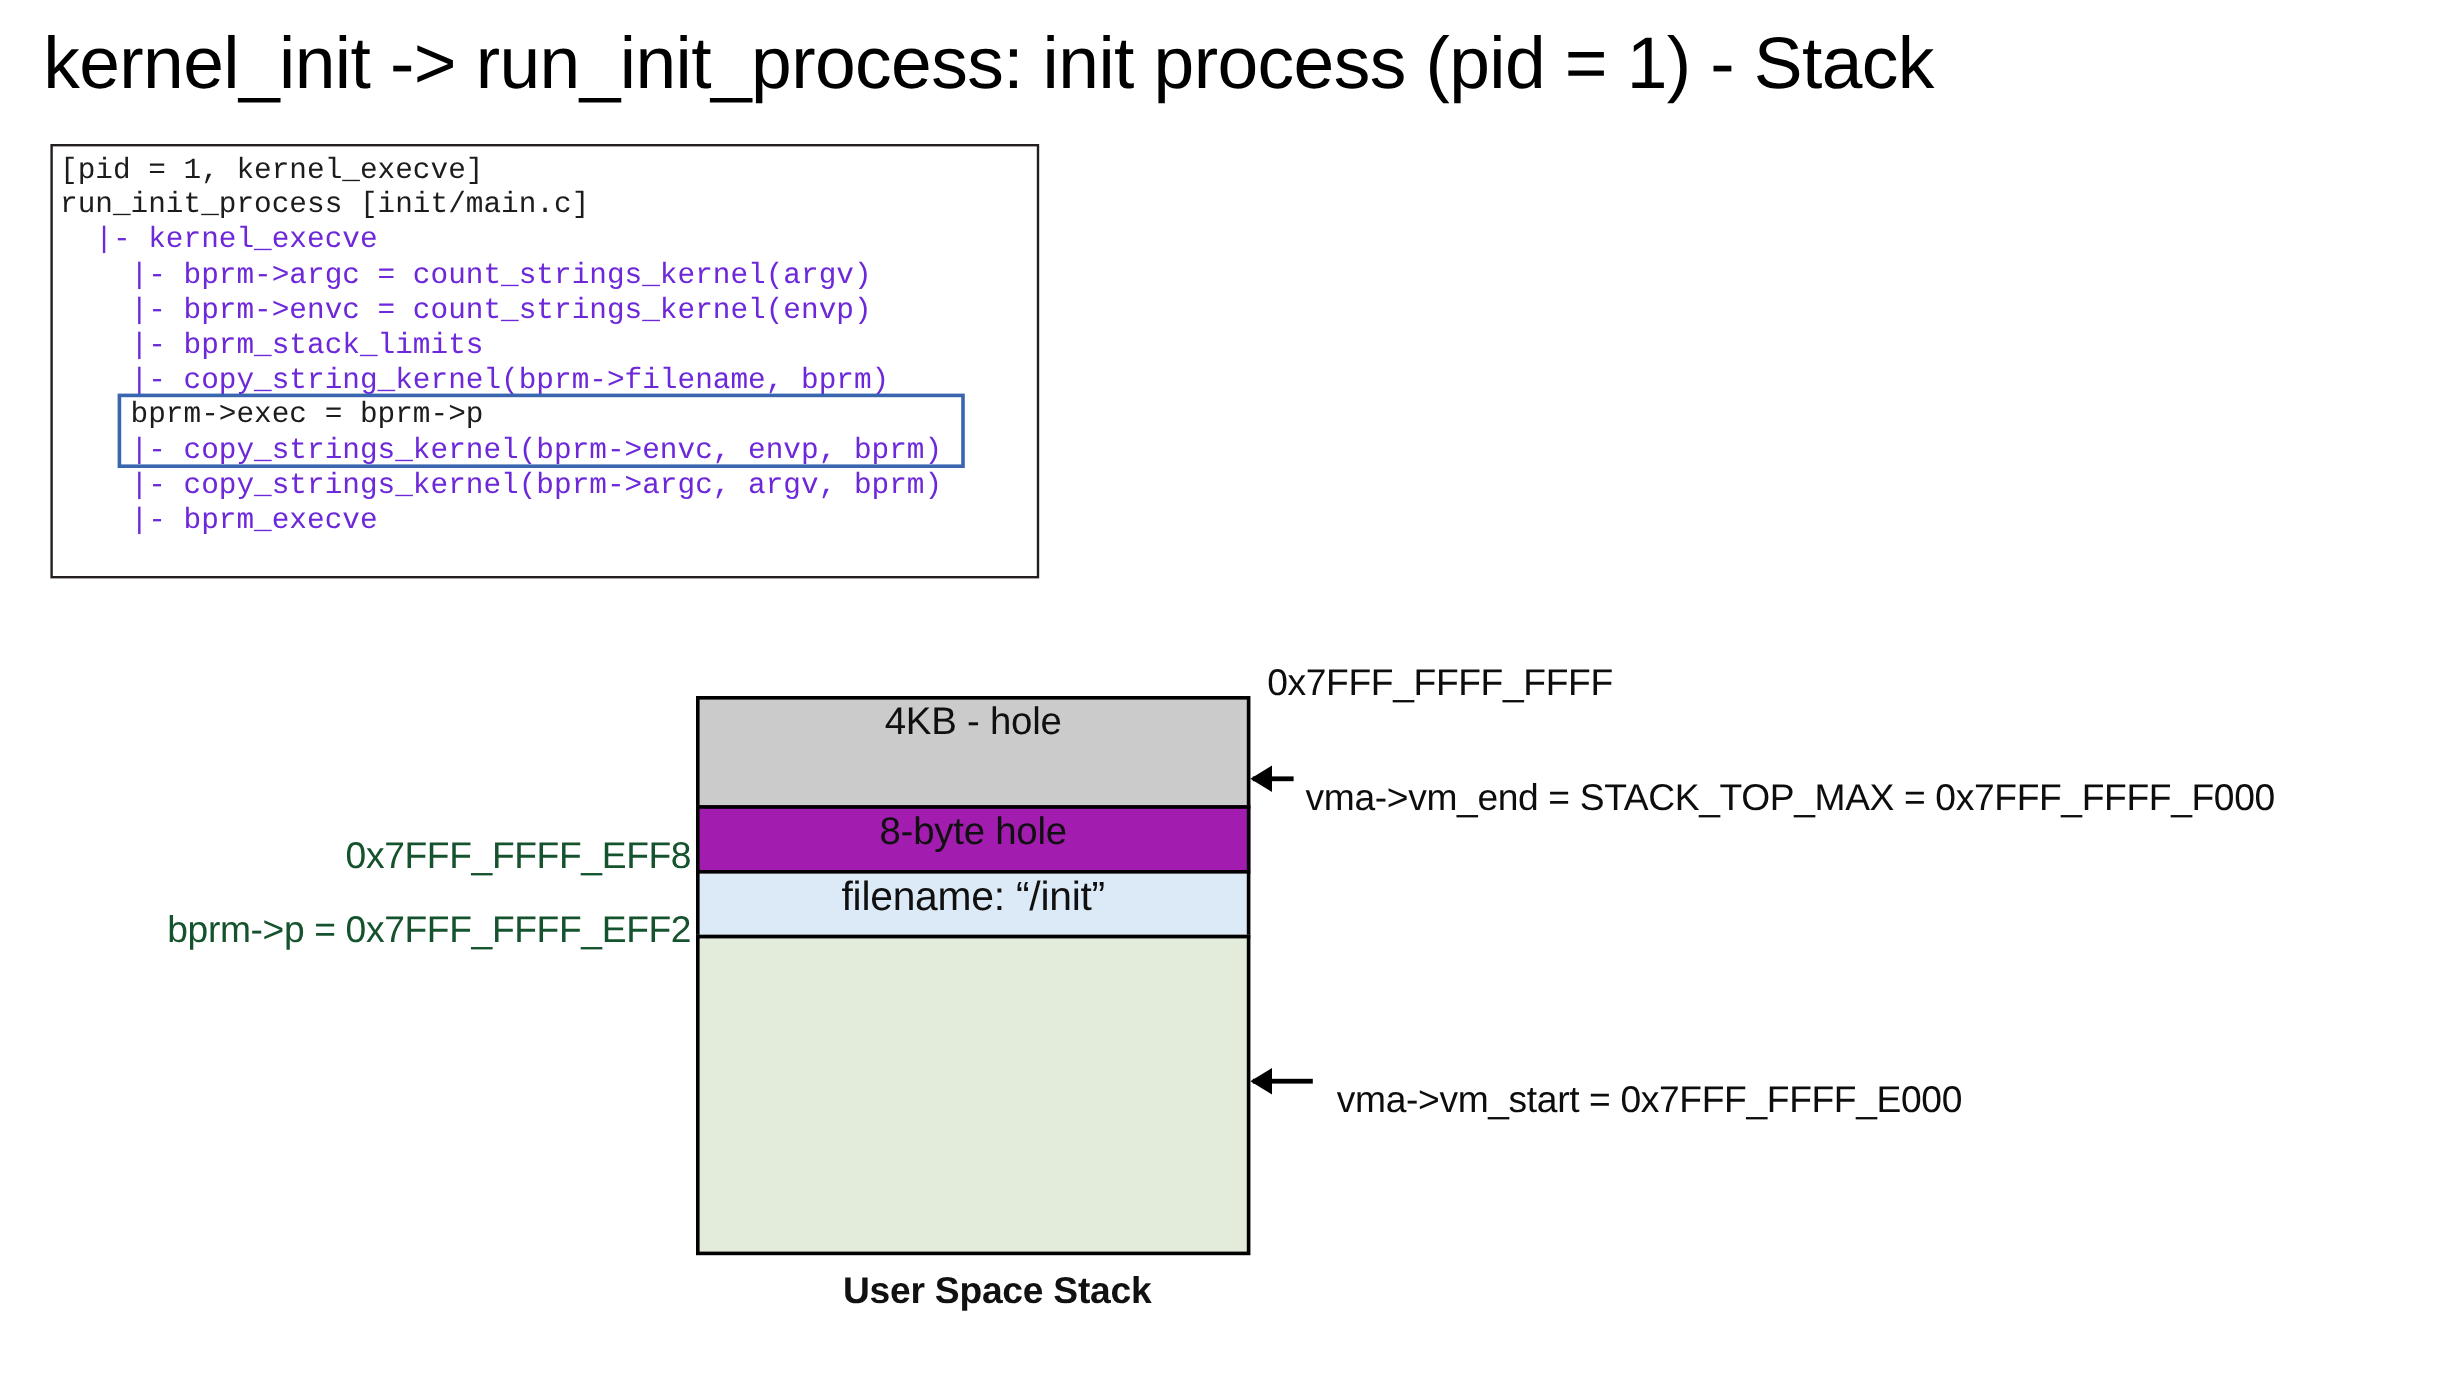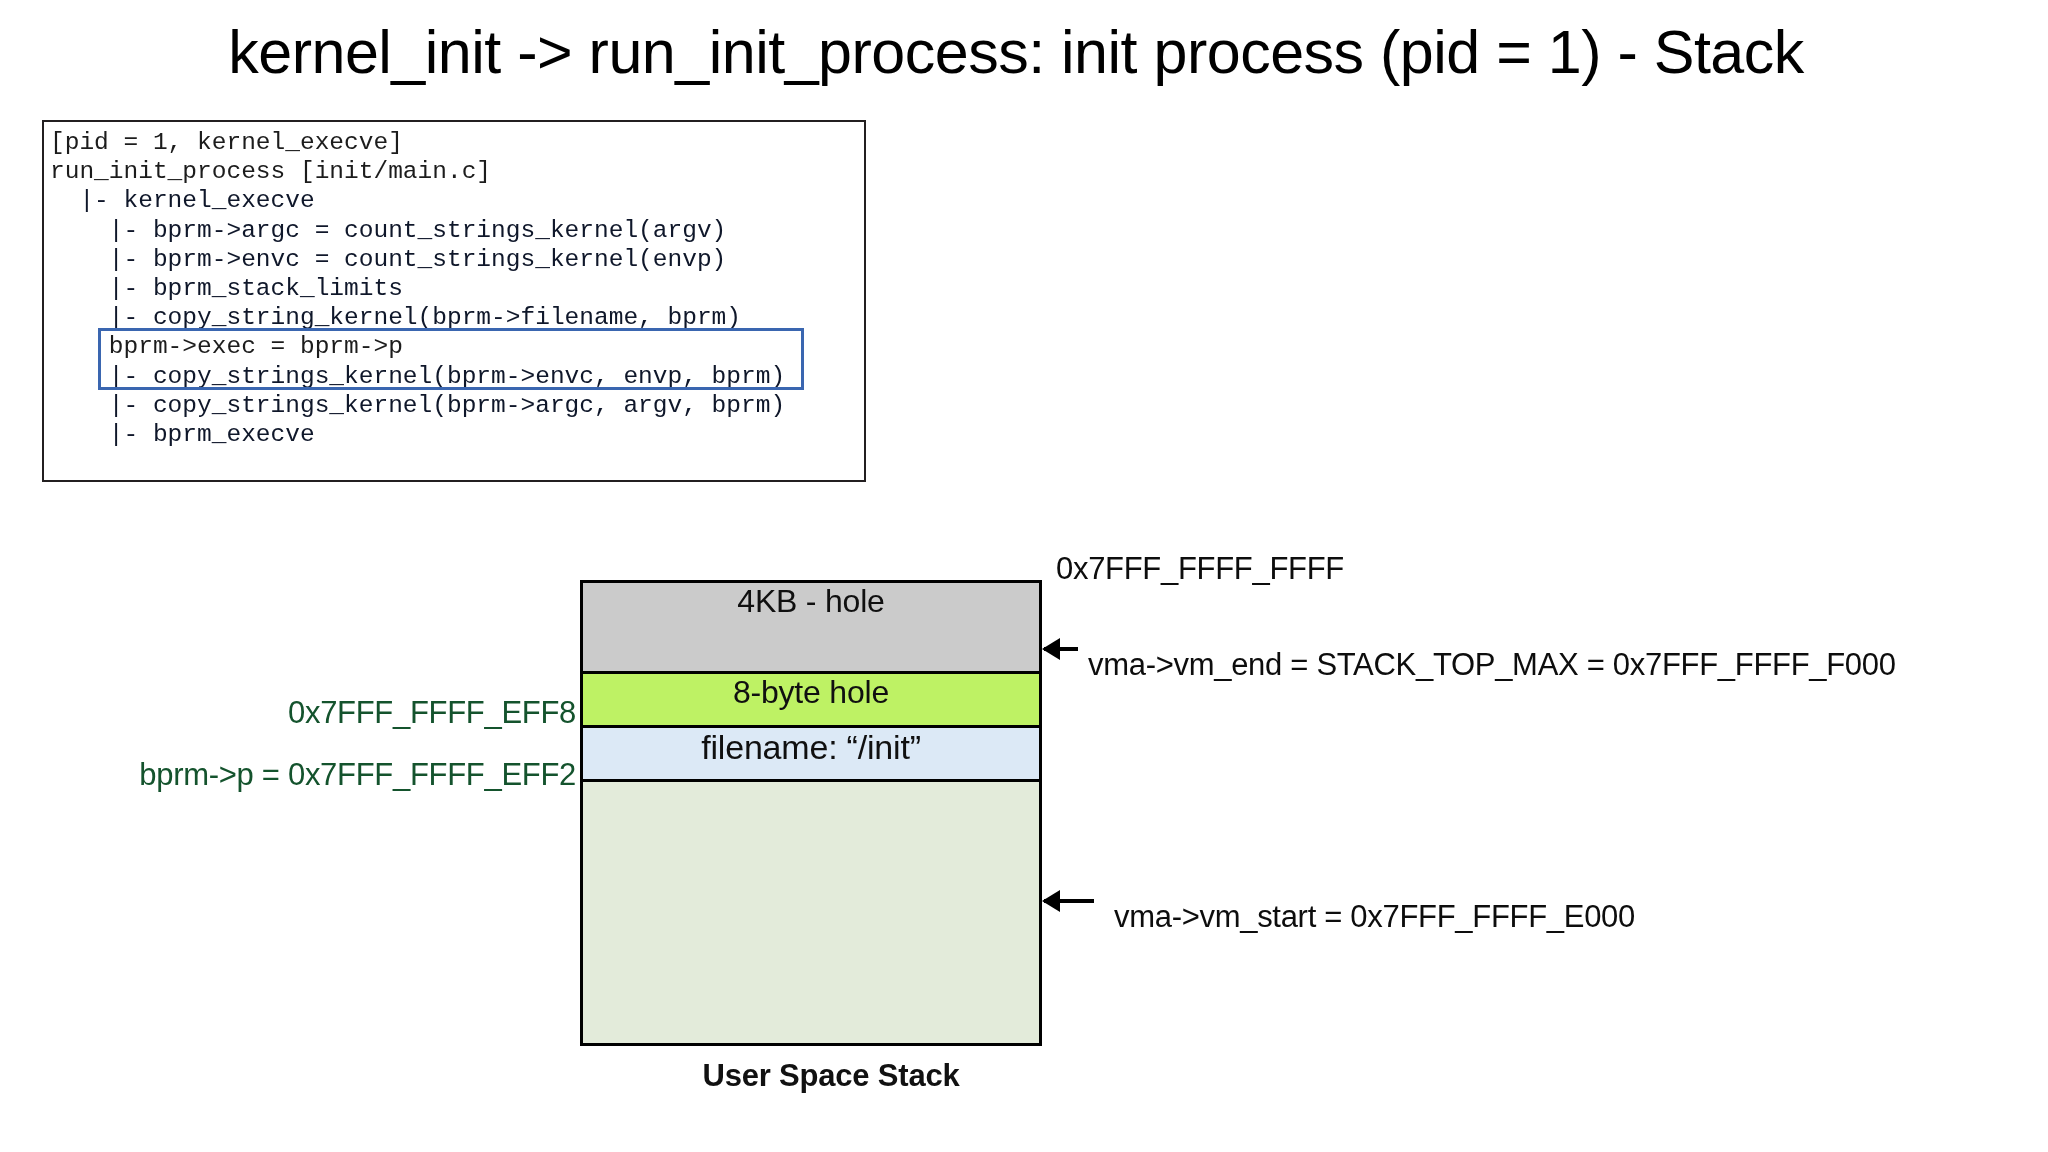--- a/index.html
+++ b/index.html
@@ -21,40 +21,39 @@
     position: absolute;
     left: 36px;
     top: 18px;
     width: 1960px;
     font-size: 61px;
     font-weight: 400;
     line-height: 1.12;
     letter-spacing: -0.5px;
     white-space: nowrap;
     color: #000000;
-    text-align: center;
   }
 
   
   #code-block {
     position: absolute;
     left: 42px;
     top: 120px;
     width: 824px;
     height: 362px;
     border: 2px solid #231f20;
     background: #ffffff;
     box-sizing: border-box;
     padding: 6px 4px 4px 4px;
   }
   .code-line {
     font-family: "Liberation Mono", "DejaVu Sans Mono", monospace;
     font-size: 24.5px;
     line-height: 29.2px;
-    color: #0f172a;
+    color: #6d28d9;
     white-space: pre;
     padding-left: 2px;
     position: relative;
   }
   .code-line.dark { color: #1c1c1c; }
 
   
   #code-highlight {
     position: absolute;
     left: 98px;
@@ -81,21 +80,21 @@
     box-sizing: border-box;
     border: 3px solid #000000;
     display: flex;
     align-items: flex-start;
     justify-content: center;
     font-size: 32px;
     color: #101010;
     letter-spacing: -0.2px;
   }
   #seg-4kb-hole   { top: 0;    height: 94px;  background: #cbcbcb; }
-  #seg-8byte-hole { top: 91px; height: 57px;  background: #bef264; }
+  #seg-8byte-hole { top: 91px; height: 57px;  background: #a21caf; }
   #seg-filename   { top: 145px;height: 57px;  background: #dce9f6; font-size: 34px;}
   #seg-free       { top: 199px;height: 267px; background: #e3ebda; }
 
   
   #stack-caption {
     position: absolute;
     left: 600px;
     top: 1058px;
     width: 462px;
     text-align: center;

